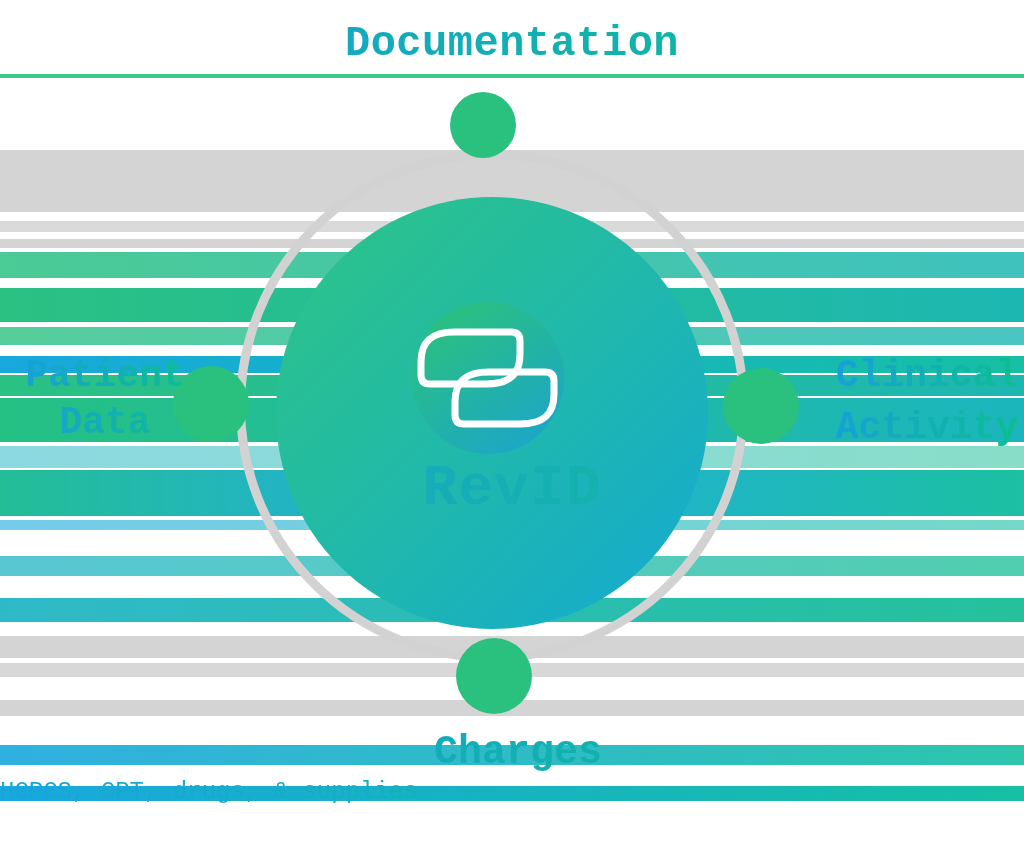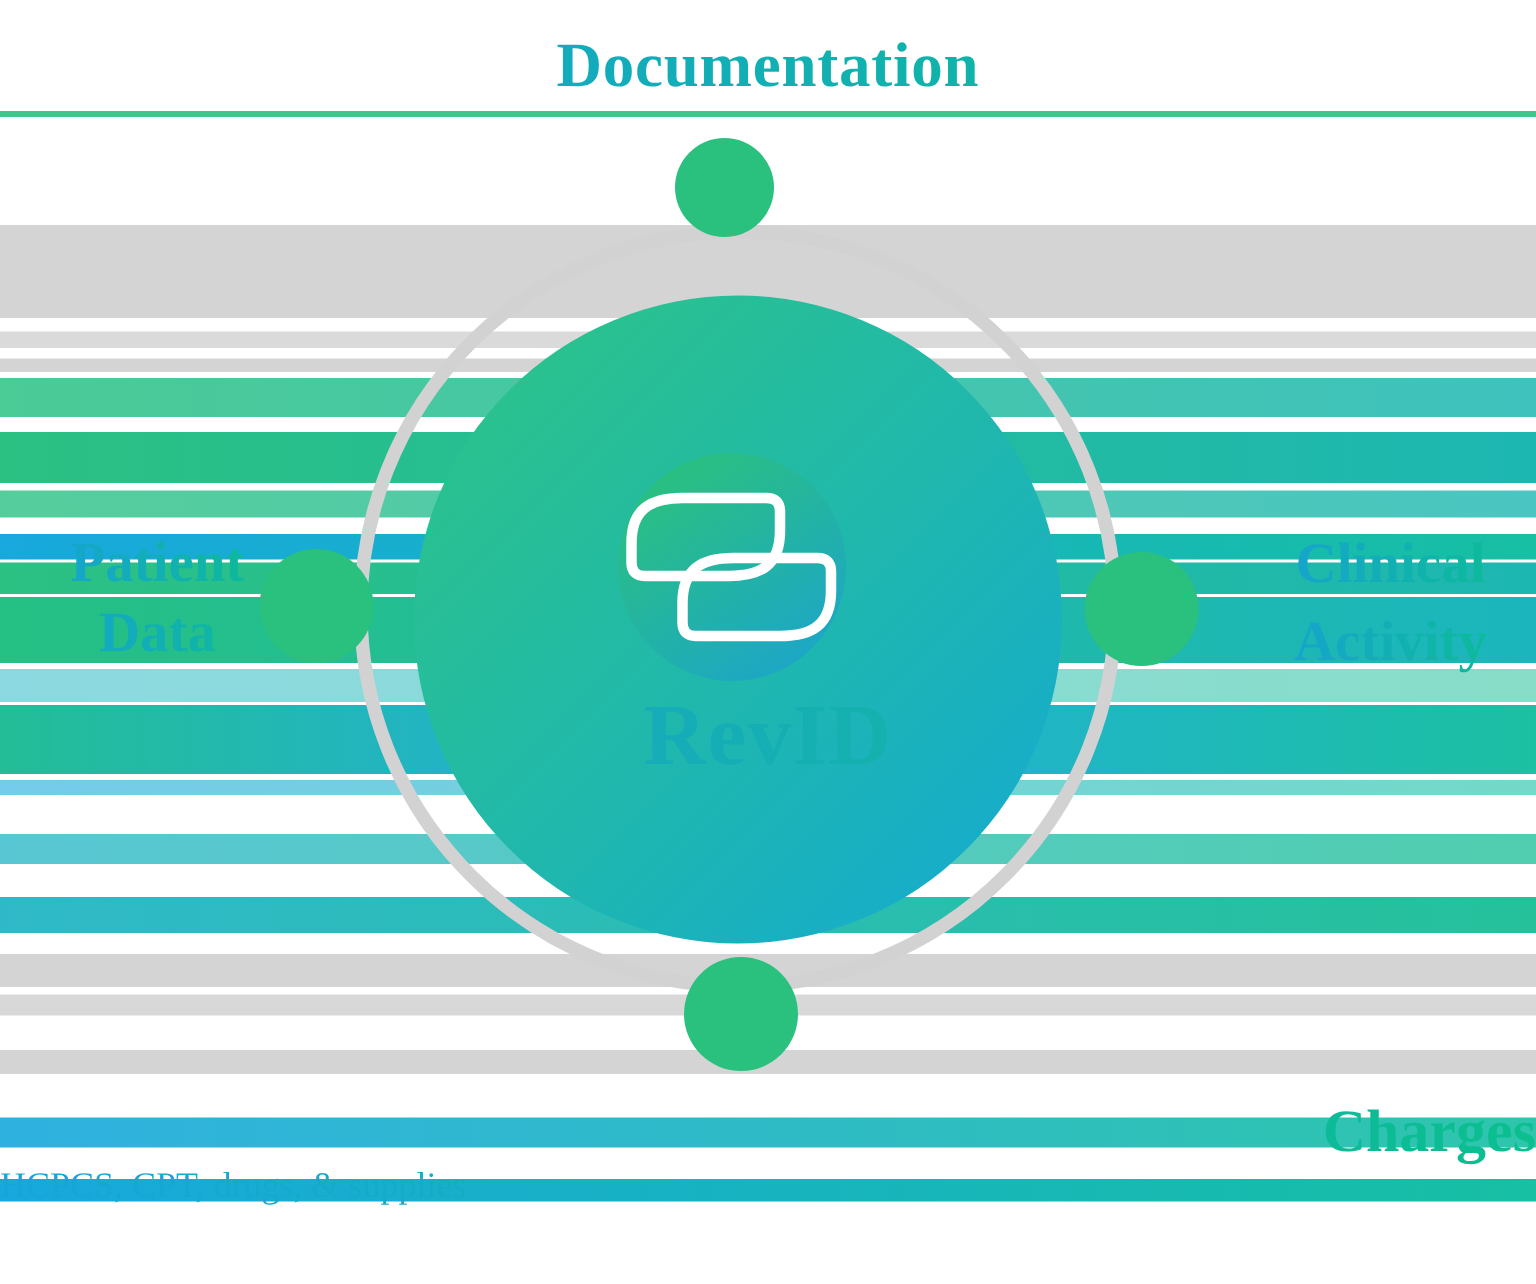--- a/index.html
+++ b/index.html
@@ -1,17 +1,17 @@
 <!DOCTYPE html>
 <html><head>
 <meta charset="utf-8">
 <style>
   html,body{margin:0;padding:0;background:#fff;}
   #stage{position:relative;width:1024px;height:856px;background:#ffffff;overflow:hidden;
-         font-family:Liberation Serif, serif;border-radius:30px;}
+         font-family:Liberation Mono, monospace;border-radius:30px;}
 
   
   .stripe{position:absolute;left:0;width:100%;z-index:1;}
   .s-gray {background:#d4d4d5;}
   .s-green{background:linear-gradient(90deg,#2bc183,#1db7b2);}
   .s-green2{background:linear-gradient(90deg,#25c083,#1bb6bd);}
   .s-cyan {background:linear-gradient(90deg,#18a8dd,#17bfa3);}
   .s-cyan2{background:linear-gradient(90deg,#23bd96,#22aedd 45%,#1cc0a2);}
   .s-teal {background:linear-gradient(90deg,#2fb9c8,#25c19b);}
   .s-solidgreen{background:#2ac17e;}
@@ -31,21 +31,21 @@
         display:flex;align-items:center;justify-content:center;}
   .badge svg{display:block;}
 
   
   .grad{background:linear-gradient(90deg,#189fd9,#0bbf8e);
         -webkit-background-clip:text;background-clip:text;color:transparent;
         font-weight:700;z-index:6;position:absolute;}
   .label-top{left:0;right:0;top:20px;text-align:center;font-size:42px;letter-spacing:.5px;}
   .label-left{left:12px;top:352px;width:186px;text-align:center;font-size:38px;line-height:47px;}
   .label-right{left:832px;top:350px;width:190px;text-align:center;font-size:38px;line-height:52px;}
-  .label-bottom{left:0;right:0;top:730px;text-align:right;font-size:40px;margin-left:12px;}
+  .label-bottom{left:0;right:0;top:730px;text-align:center;font-size:40px;margin-left:12px;}
   .label-sub{left:0;right:0;top:778px;text-align:left;font-size:24px;font-weight:500;
         background:linear-gradient(90deg,#17a4db,#0cc08a);
         -webkit-background-clip:text;background-clip:text;color:transparent;
         position:absolute;z-index:6;}
   .wordmark{left:0;right:0;top:456px;text-align:center;font-size:58px;letter-spacing:1px;
         background:linear-gradient(90deg,#1b9ed8,#0fbf8f);
         -webkit-background-clip:text;background-clip:text;color:transparent;}
 </style>
 </head>
 <body>

